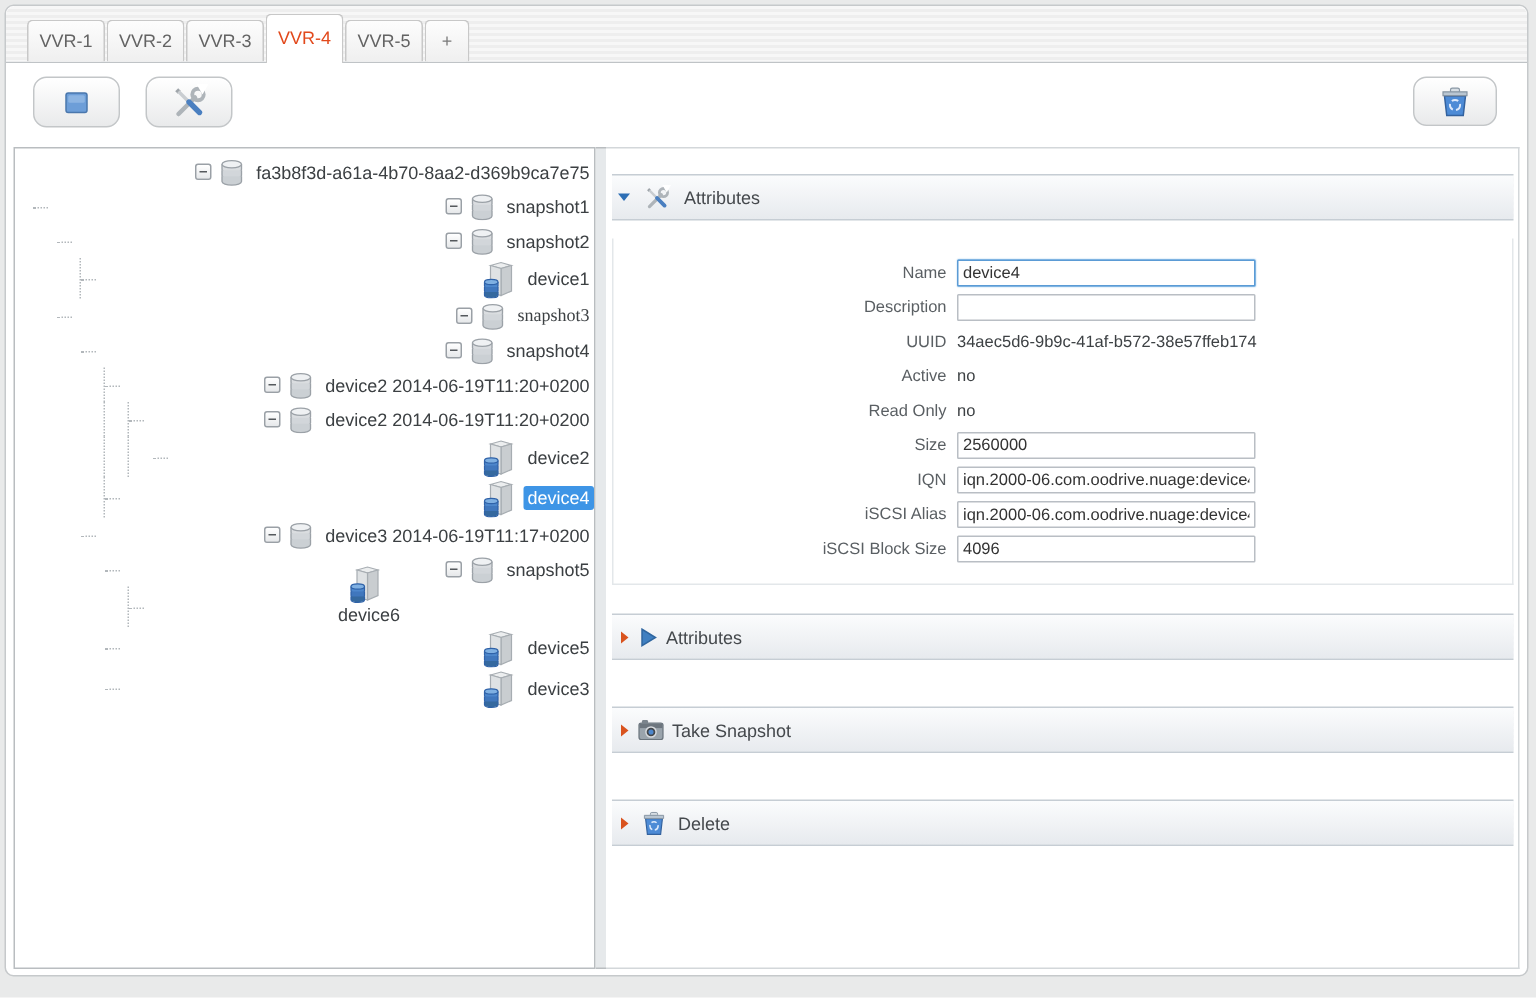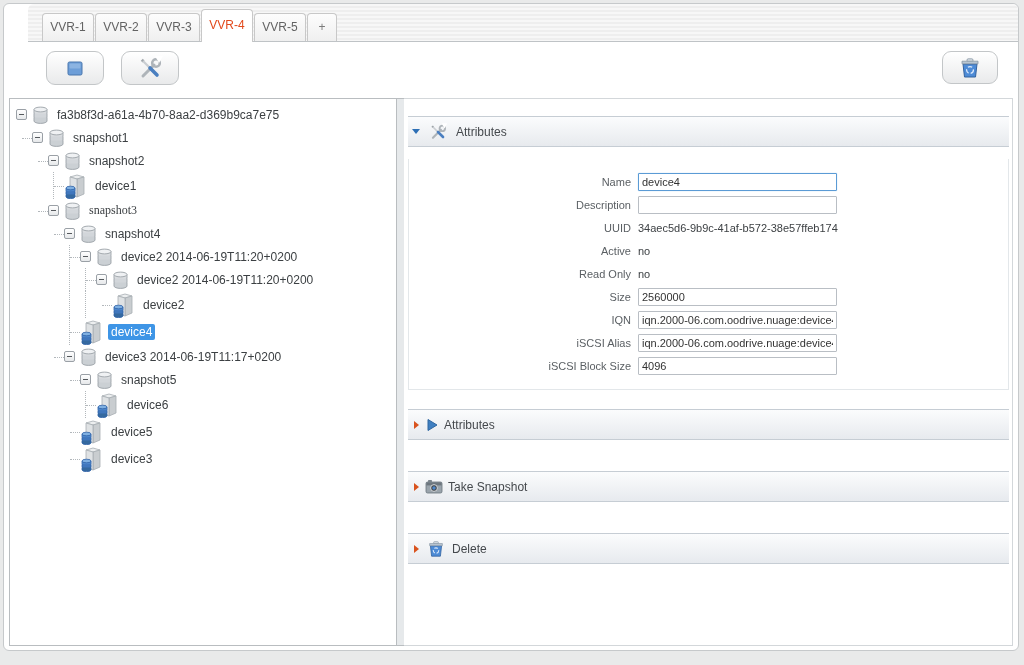--- a/index.html
+++ b/index.html
@@ -5,21 +5,21 @@
   html,body{margin:0;padding:0;}
   body{
     width:1024px;height:665px;position:relative;overflow:hidden;
     background:#e9eaea;
     font-family:"Liberation Sans", sans-serif;
     -webkit-font-smoothing:antialiased;
   }
   .frame{
     position:absolute;left:3px;top:3px;width:1016px;height:648px;
     background:#fff;border:1px solid #c6c9cb;border-radius:6px;
-    box-sizing:border-box;overflow:hidden;padding-left:24px;
+    box-sizing:border-box;overflow:hidden;
   }
   
   .tabbar{
     height:38px;box-sizing:border-box;
     padding:7px 14px 0;
     background:repeating-linear-gradient(#f7f7f7 0 2px,#eeeeee 2px 4px);
     border-bottom:1px solid #bfc3c6;border-radius:6px 6px 0 0;
     display:flex;align-items:flex-end;
   }
   .tab{
@@ -60,21 +60,21 @@
     border-top:1px solid #b9bdc0;border-bottom:1px solid #b9bdc0;box-sizing:border-box;
   }
   .detail-panel{
     flex:1;box-sizing:border-box;background:#fff;
     border:1px solid #d3d7da;border-left:none;
     padding:5px 2px 0 3px;overflow:hidden;
   }
   
   .trow{
     position:relative;display:flex;align-items:center;
-    font-size:12px;color:#3c4043;white-space:nowrap;cursor:pointer;
+    font-size:12px;color:#3c4043;white-space:nowrap;cursor:pointer;justify-content:flex-end;
   }
   .trow.h23{height:23px;} .trow.h27{height:27px;}
   .expander{
     width:11px;height:11px;flex:none;box-sizing:border-box;
     border:1px solid #9aa0a6;border-radius:2px;
     background:linear-gradient(#ffffff,#e6e8ea);
     position:relative;margin-right:4px;cursor:pointer;z-index:1;
   }
   .expander::before{
     content:"";position:absolute;left:2px;right:2px;top:4px;height:1px;background:#55595d;
@@ -333,21 +333,21 @@
           <span class="ticon" style="display: flex; align-items: center;">
             <svg width="19" height="18" viewBox="0 0 19 18">
               <path d="M3 3.5 V7 a6.5 2.4 0 0 0 13 0 V3.5" fill="#dadde0" stroke="#9ba1a7" stroke-width=".9"></path>
               <path d="M3 7.5 V11 a6.5 2.4 0 0 0 13 0 V7.5" fill="#d2d6da" stroke="#9ba1a7" stroke-width=".9"></path>
               <path d="M3 11.5 V15 a6.5 2.4 0 0 0 13 0 V11.5" fill="#cbd0d4" stroke="#9ba1a7" stroke-width=".9"></path>
               <ellipse cx="9.5" cy="3.5" rx="6.5" ry="2.4" fill="#eff1f3" stroke="#9ba1a7" stroke-width=".9"></ellipse>
             </svg>
           </span>
           <span class="tlabel">snapshot5</span>
         </div>
-        <div class="trow h27" style="padding-left: 86px;">
+        <div class="trow h27" style="padding-left: 86px; flex-direction: column;">
           <div class="vguide" style="left: 75px;"></div>
           <div class="hstub" style="left: 76px; width: 10px; top: 50%;"></div>
           <span class="ticon" style="display: flex; align-items: center;">
             <svg width="24" height="26" viewBox="0 0 24 26">
               <polygon points="6,4 13,2 20,4 13,6" fill="#eceeef" stroke="#a7adb2" stroke-width=".8"></polygon>
               <polygon points="13,6 20,4 20,21 13,24" fill="#c9cdd0" stroke="#a7adb2" stroke-width=".8"></polygon>
               <polygon points="6,4 13,6 13,24 6,22" fill="#dfe2e4" stroke="#a7adb2" stroke-width=".8"></polygon>
               <g stroke="#2f62a8" stroke-width=".8">
                 <path d="M2 15 v2.7 a4.5 1.8 0 0 0 9 0 V15" fill="#4d87cc"></path>
                 <path d="M2 18.3 v2.7 a4.5 1.8 0 0 0 9 0 V18.3" fill="#4077bd"></path>

